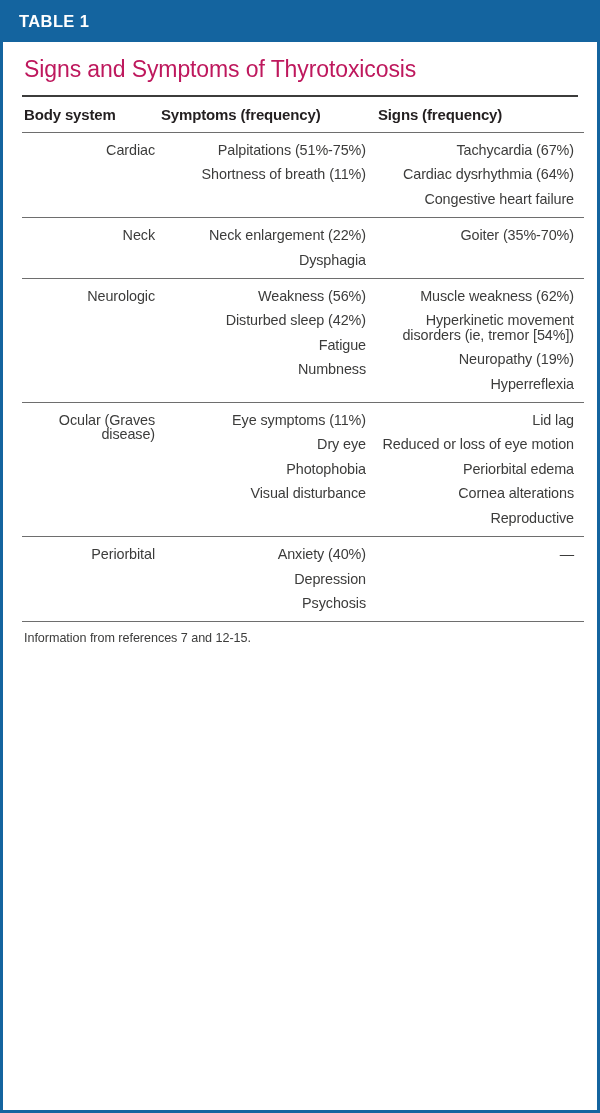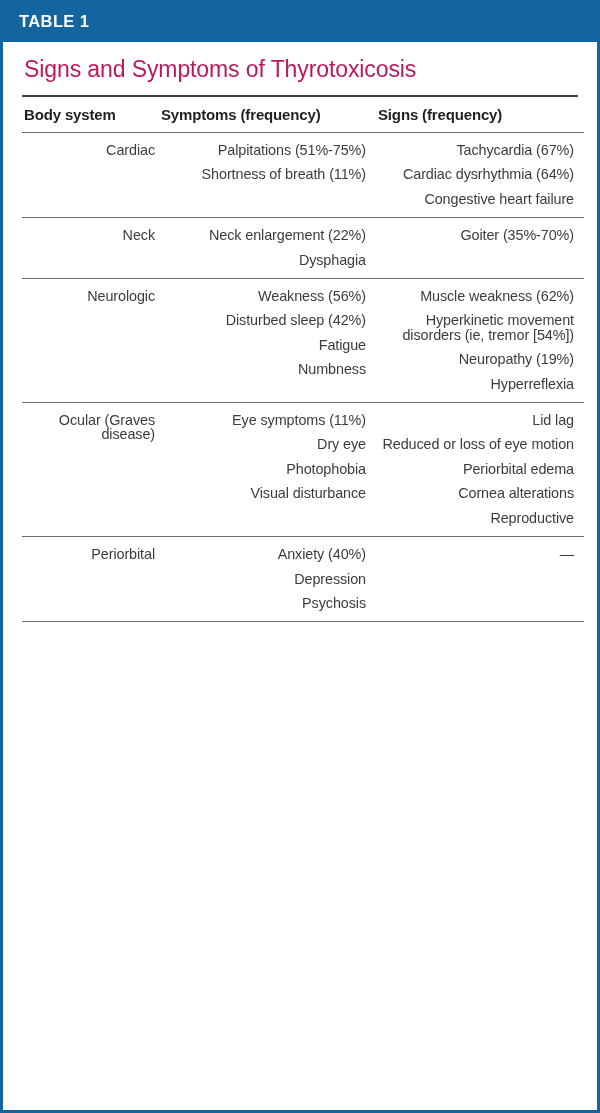--- a/index.html
+++ b/index.html
@@ -207,15 +207,16 @@
               <span class="cell-line">Depression</span>
               <span class="cell-line">Psychosis</span>
             </td>
             <td>
               <span class="cell-line">—</span>
             </td>
           </tr>
         </tbody>
     </table>
 
+    <div class="footnote">Information from references 7 and 12-15.</div>
 
   </div>
 </div>
 
 </body></html>

